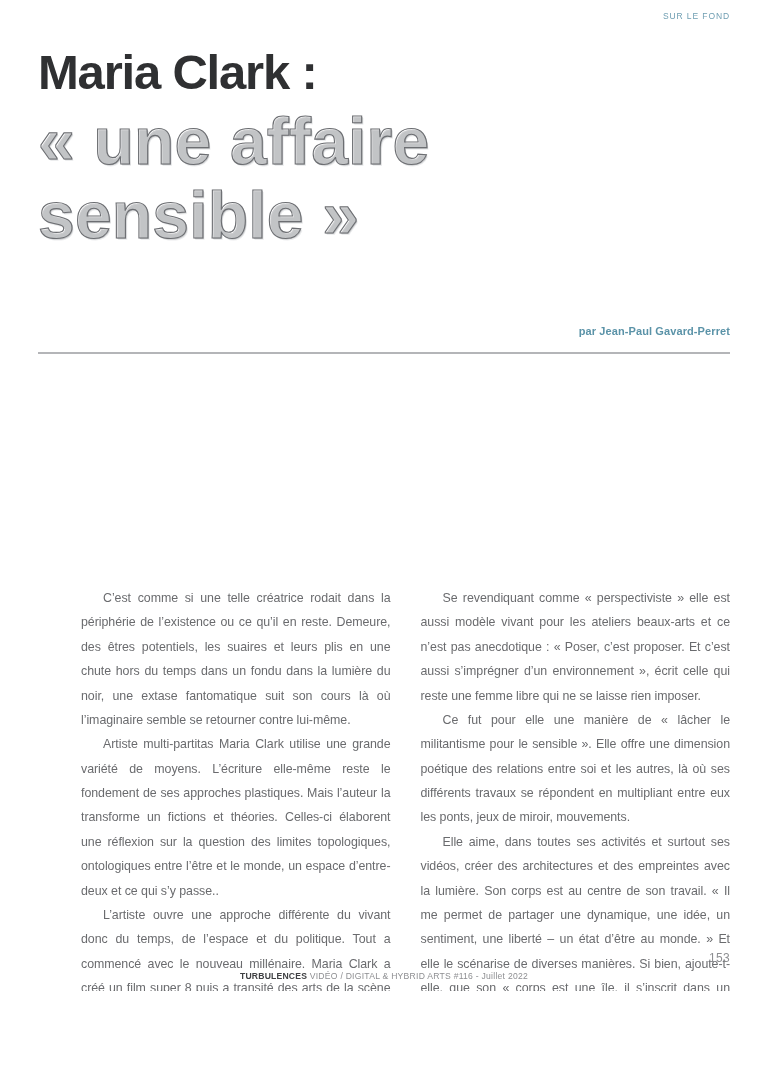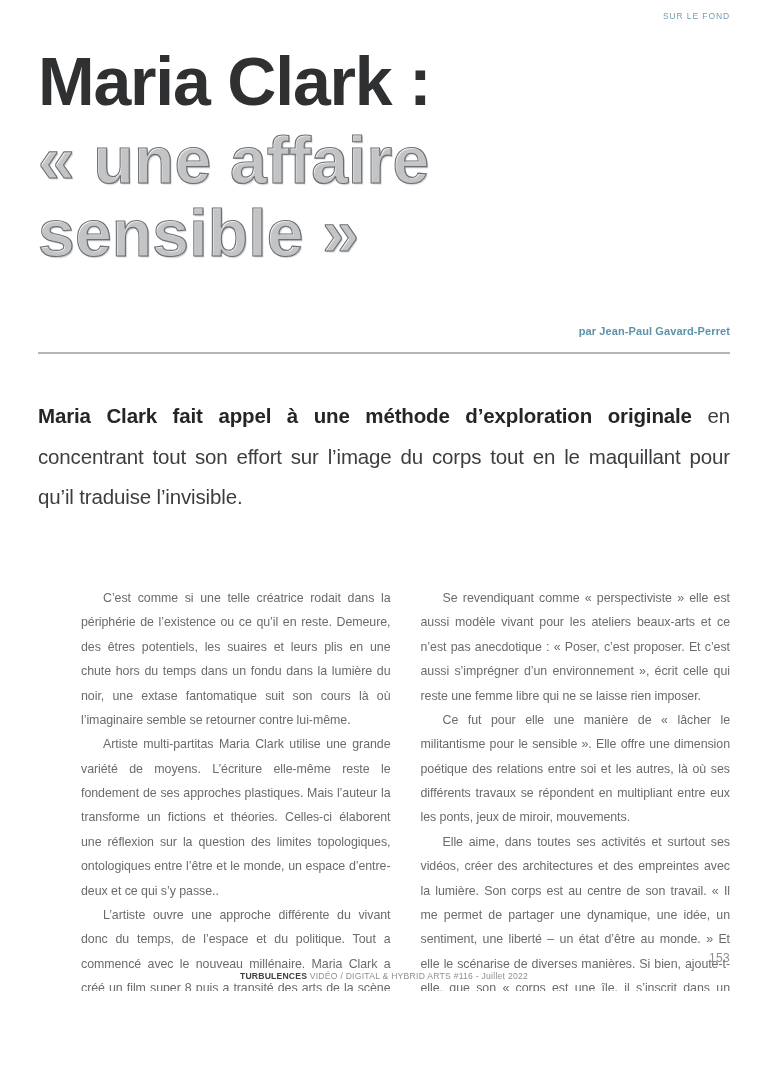--- a/index.html
+++ b/index.html
@@ -37,21 +37,21 @@
 
   
   .title-block {
     position: absolute;
     top: 48px;
     left: 38px;
     right: 38px;
   }
   .title-main {
     font-family: "Liberation Sans", sans-serif;
-    font-size: 68px;
+    font-size: 49px;
     font-weight: 700;
     line-height: 0.98;
     letter-spacing: -1.2px;
     color: #2f3032;
     margin: 0;
     white-space: nowrap;
   }
   .title-outline {
     font-family: "Liberation Sans", sans-serif;
     font-size: 66px;
@@ -178,23 +178,20 @@
   <div class="title-block">
     <h1 class="title-main">Maria Clark :</h1>
     <div class="title-outline line1">« une affaire</div>
     <div class="title-outline line2">sensible »</div>
   </div>
 
   <div class="byline">par Jean-Paul Gavard-Perret</div>
 
   <div class="rule"></div>
 
-  <div class="lead">
-    <span class="lead-strong">Maria Clark fait appel à une méthode d’exploration originale</span><span> en concentrant tout son effort sur l’image du corps tout en le maquillant pour qu’il traduise l’invisible.</span>
-  </div>
 
   <div class="columns">
     <div class="column">
       <p>C’est comme si une telle créatrice rodait dans la périphérie de l’existence ou ce qu’il en reste. Demeure, des êtres potentiels, les suaires et leurs plis en une chute hors du temps dans un fondu dans la lumière du noir, une extase fantomatique suit son cours là où l’imaginaire semble se retourner contre lui-même.</p>
       <p>Artiste multi-partitas Maria Clark utilise une grande variété de moyens. L’écriture elle-même reste le fondement de ses approches plastiques. Mais l’auteur la transforme un fictions et théories. Celles-ci élaborent une réflexion sur la question des limites topologiques, ontologiques entre l’être et le monde, un espace d’entre-deux et ce qui s’y passe..</p>
       <p>L’artiste ouvre une approche différente du vivant donc du temps, de l’espace et du politique. Tout a commencé avec le nouveau millénaire. Maria Clark a créé un film super 8 puis a transité des arts de la scène à la photographie, la vidéo, le dessin, la performance.</p>
     </div>
     <div class="column">
       <p>Se revendiquant comme « perspectiviste » elle est aussi modèle vivant pour les ateliers beaux-arts et ce n’est pas anecdotique : « Poser, c’est proposer. Et c’est aussi s’imprégner d’un environnement », écrit celle qui reste une femme libre qui ne se laisse rien imposer.</p>
       <p>Ce fut pour elle une manière de « lâcher le militantisme pour le sensible ». Elle offre une dimension poétique des relations entre soi et les autres, là où ses différents travaux se répondent en multipliant entre eux les ponts, jeux de miroir, mouvements.</p>

